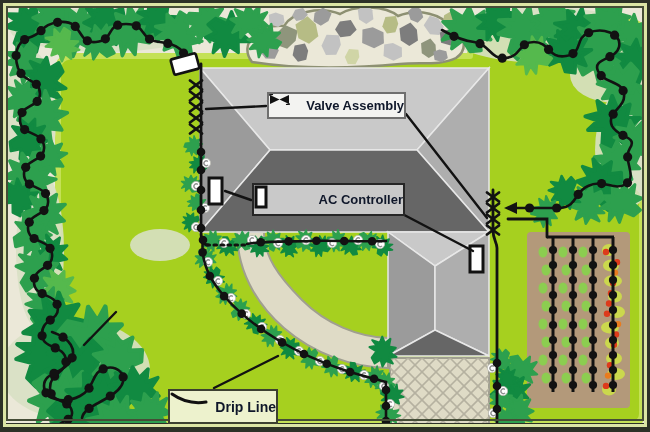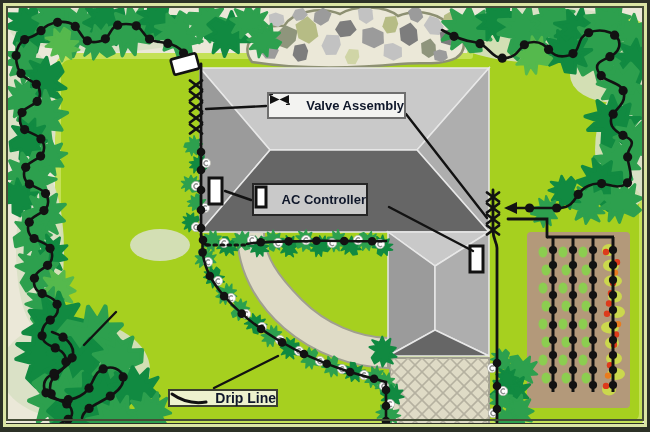--- a/index.html
+++ b/index.html
@@ -3,28 +3,28 @@
 <meta charset="utf-8">
 <style>
   html,body{margin:0;padding:0;background:#888;}
   .stage{position:relative;width:650px;height:432px;overflow:hidden;
          font-family:"Liberation Sans",sans-serif;background:var(--c-cream,#ebe8d8);}
   .stage svg{position:absolute;left:0;top:0;}
   .label{position:absolute;display:flex;align-items:center;justify-content:flex-end;
          gap:6px;font-weight:bold;color:#0f172a;box-sizing:border-box;z-index:5;}
   .box-valve{left:267px;top:92px;width:139px;height:27px;font-size:13px;
              background:var(--c-label_white_bg);border:2px solid #6f6f6f;}
-  .box-ac{left:252px;top:183px;width:116px;height:33px;font-size:13px;
+  .box-ac{left:252px;top:183px;width:153px;height:33px;font-size:13px;
           background:var(--c-label_gray_bg);border:2px solid #262626;}
   .box-bd{left:87px;top:266px;width:95px;height:38px;font-size:13px;line-height:1.12;
           background:var(--c-label_cream_bg);border:2px solid #3c4030;
           flex-direction:column;gap:0;}
   .box-bd .row{display:flex;align-items:center;gap:6px;}
   .dot-ic{width:9px;height:9px;border-radius:50%;background:#111;display:inline-block;}
-  .box-dl{left:168px;top:389px;width:110px;height:18px;font-size:14px;
+  .box-dl{left:168px;top:389px;width:110px;height:35px;font-size:14px;
           background:var(--c-label_cream_bg);border:2px solid #3c4030;gap:8px;}
 </style>
 </head>
 <body>
 
 <div class="stage">
 <svg id="scene" width="650" height="432" viewBox="0 0 650 432">
   <defs>
     <path id="shrubPath" d="M0,-18 L5,-8 L15,-14 L12,-4 L22,-6 L14,2 L20,9 L10,8 L12,18 L3,11 L-3,19 L-6,9 L-15,14 L-11,4 L-21,5 L-13,-2 L-18,-10 L-8,-8 L-9,-18 Z"></path>
     <path id="stonePath" d="M-9,-4 L-2,-8 L7,-7 L10,1 L4,7 L-6,6 Z"></path>

